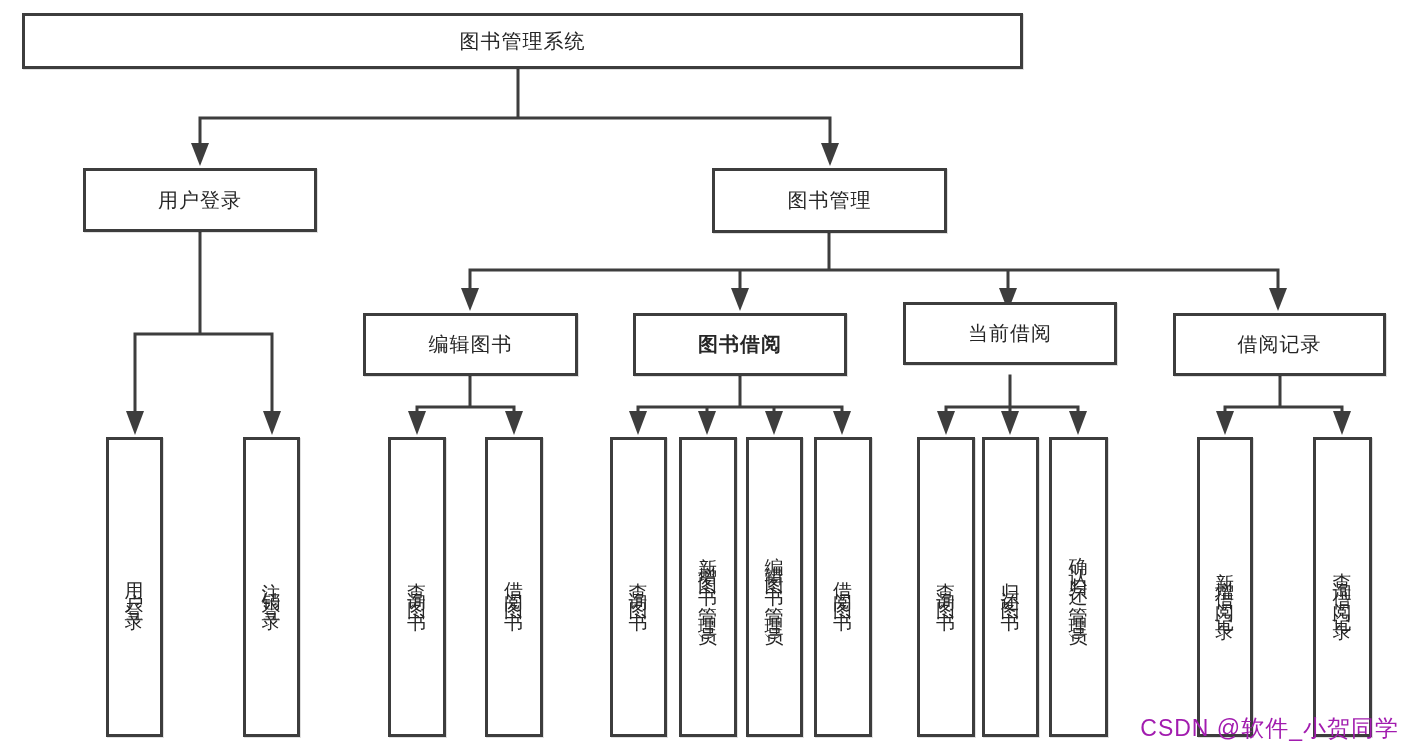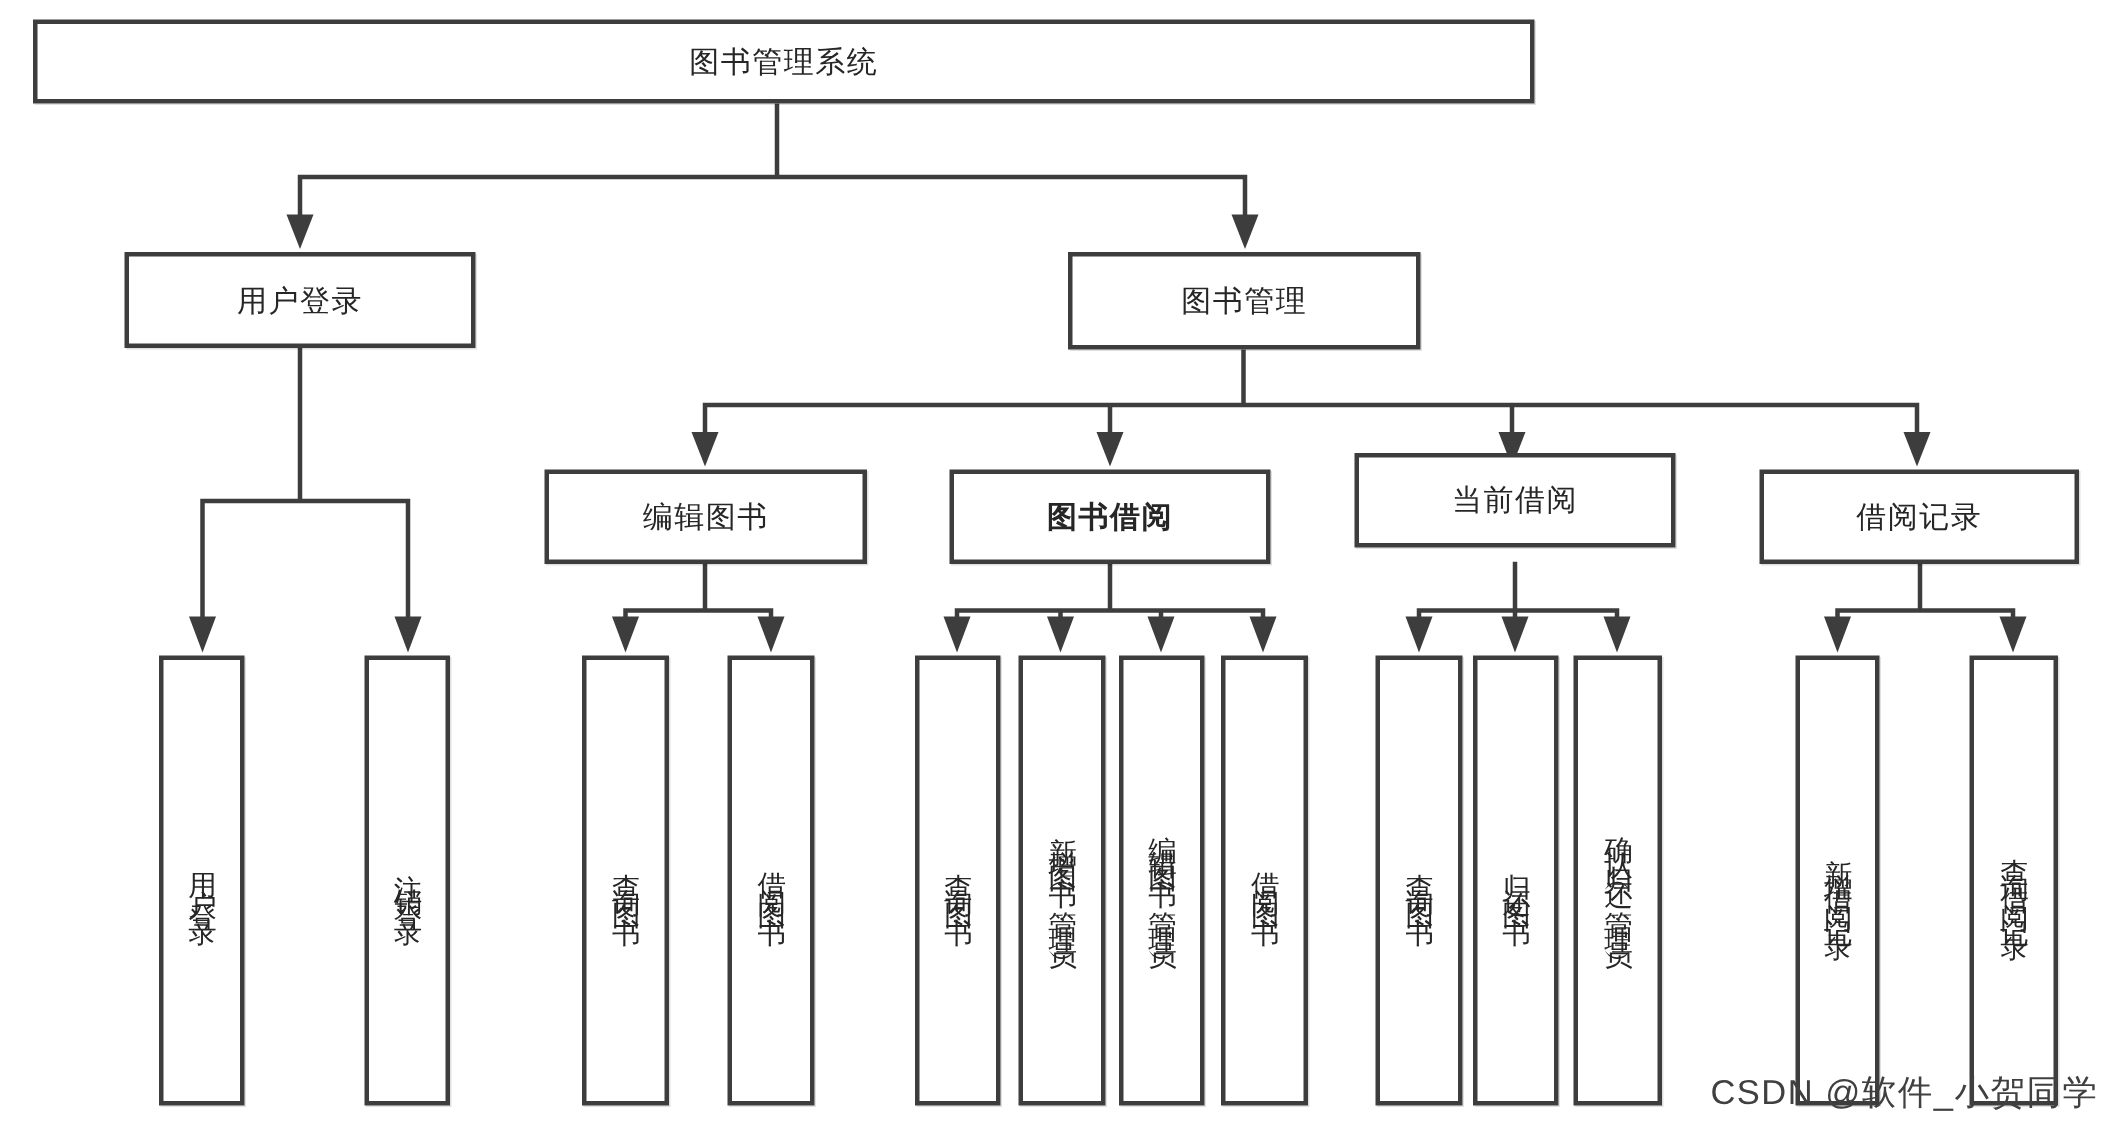--- a/index.html
+++ b/index.html
@@ -40,21 +40,21 @@
     font-size:19px;
     letter-spacing:10px;
     line-height:1;
     white-space:nowrap;
   }
   .watermark {
     position:absolute;
     right:6px;
     bottom:3px;
     font-size:23px;
-    color:#404040;
+    color:#a21caf;
     letter-spacing:1px;
     z-index:5;
   }
 </style>
 </head>
 <body>
 
 <div class="stage">
 
   <svg class="wires" width="1405" height="747" viewBox="0 0 1405 747">

